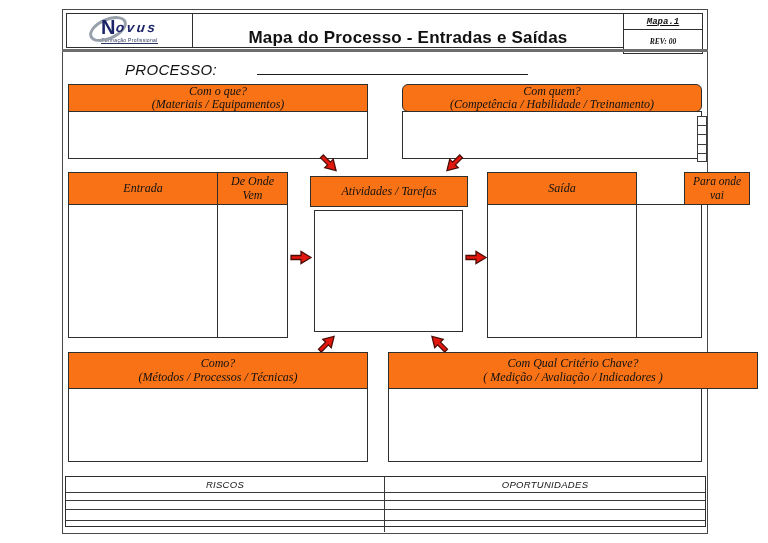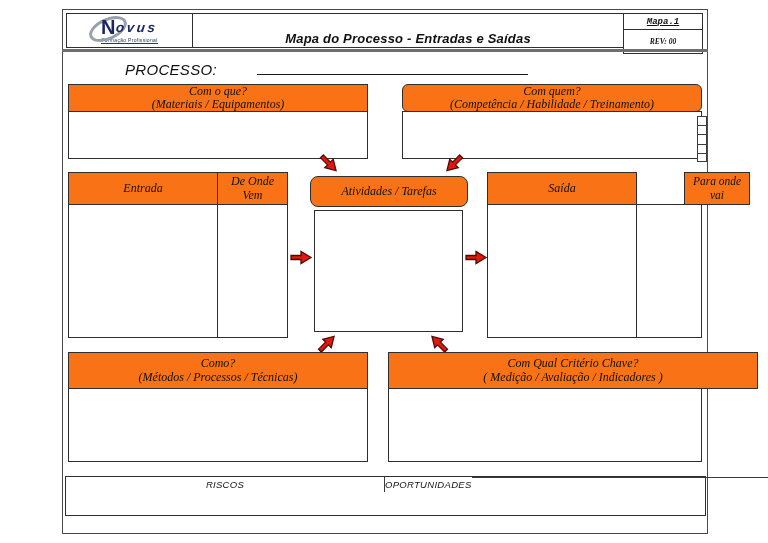--- a/index.html
+++ b/index.html
@@ -8,21 +8,21 @@
   .abs{position:absolute;box-sizing:border-box;}
 
   
   .page-frame{left:62px;top:9px;width:646px;height:525px;border:1.6px solid #4a4a4a;background:#fff;}
   .header-divider{left:62px;top:48.5px;width:646px;height:3px;background:#6e6e6e;}
 
   
   .hcell{border:1.2px solid #2f2f2f;background:#fff;}
   .logo-cell{left:66px;top:13px;width:127px;height:35px;}
   .title-cell{left:192px;top:13px;width:432px;height:35px;display:flex;align-items:center;justify-content:center;}
-  .doc-title{font-style:italic;font-weight:bold;font-size:13px;letter-spacing:.2px;margin-top:15px;}
+  .doc-title{font-weight:bold;font-size:17px;letter-spacing:.2px;margin-top:15px;}
   .code-cell{left:623px;top:13px;width:80px;height:17px;display:flex;align-items:center;justify-content:center;}
   .rev-cell{left:623px;top:29px;width:80px;height:25px;display:flex;align-items:center;justify-content:center;}
   .doc-code{font-family:Liberation Mono, monospace;font-style:italic;font-weight:bold;font-size:9px;text-decoration:underline;}
   .rev-label{font-family:"Liberation Serif",serif;font-style:italic;font-weight:bold;font-size:7.5px;}
 
   
   .logo-wrap{position:relative;width:100%;height:100%;display:flex;flex-direction:column;align-items:center;justify-content:center;}
   .logo-line{position:relative;height:20px;display:flex;align-items:center;}
   .logo-ellipse{position:absolute;left:-13px;top:1px;width:34px;height:16px;border:3px solid #97a0ab;
                 border-radius:50%;transform:rotate(-24deg);}
@@ -46,21 +46,21 @@
   .people-h{left:402px;top:84px;width:300px;height:28px;border-radius:6px;}
   .people-f{left:402px;top:111px;width:300px;height:48px;}
   .mini-grid{left:697px;top:116px;width:10px;height:46px;border:1px solid #3c3c3c;background:
      repeating-linear-gradient(to bottom,#fff 0 8.2px,#3c3c3c 8.2px 9.2px);}
 
   .entrada-h{left:68px;top:172px;width:150px;height:33px;}
   .deonde-h{left:217px;top:172px;width:71px;height:33px;}
   .entrada-f{left:68px;top:204px;width:150px;height:134px;}
   .deonde-f{left:217px;top:204px;width:71px;height:134px;}
 
-  .ativ-h{left:310px;top:176px;width:158px;height:31px;border-radius:8px;}
+  .ativ-h{left:310px;top:176px;width:158px;height:31px;}
   .ativ-f{left:314px;top:210px;width:149px;height:122px;}
 
   .saida-h{left:487px;top:172px;width:150px;height:33px;}
   .paraonde-h{left:636px;top:172px;width:66px;height:33px;font-size:11.5px;margin-left:48px;}
   .saida-f{left:487px;top:204px;width:150px;height:134px;}
   .paraonde-f{left:636px;top:204px;width:66px;height:134px;}
 
   .como-h{left:68px;top:352px;width:300px;height:37px;}
   .como-f{left:68px;top:388px;width:300px;height:74px;}
   .crit-h{left:388px;top:352px;width:370px;height:37px;}
@@ -74,22 +74,22 @@
   .rotm45{transform:rotate(-45deg);}
   .rotm135{transform:rotate(-135deg);}
   .a-dr{left:318px;top:156px;}
   .a-dl{left:443px;top:156px;}
   .a-r1{left:290px;top:250px;}
   .a-r2{left:465px;top:250px;}
   .a-ur{left:316px;top:336px;}
   .a-ul{left:428px;top:336px;}
 
   
-  .bt{left:65px;top:476px;width:641px;height:40px;border:1.4px solid #2e2e2e;background:#fff;
-      display:flex;}
+  .bt{left:65px;top:476px;width:641px;height:51px;border:1.4px solid #2e2e2e;background:#fff;
+      display:flex;flex-direction:column;}
   .bt-row{display:flex;border-top:1px solid #3a3a3a;flex:0 0 auto;}
   .bt-row:first-child{border-top:none;}
   .bt-head{height:15px;}
   .bt-c1{width:318px;border-right:1.3px solid #3a3a3a;display:flex;align-items:center;justify-content:center;}
   .bt-c2{flex:1;display:flex;align-items:center;justify-content:center;}
   .bt-label{font-style:italic;font-size:9.5px;letter-spacing:.3px;color:#151515;}
   .r7{height:7px;} .r8{height:8px;} .r10{height:10px;} .r11{height:11px;}
 </style>
 </head>
 <body>

